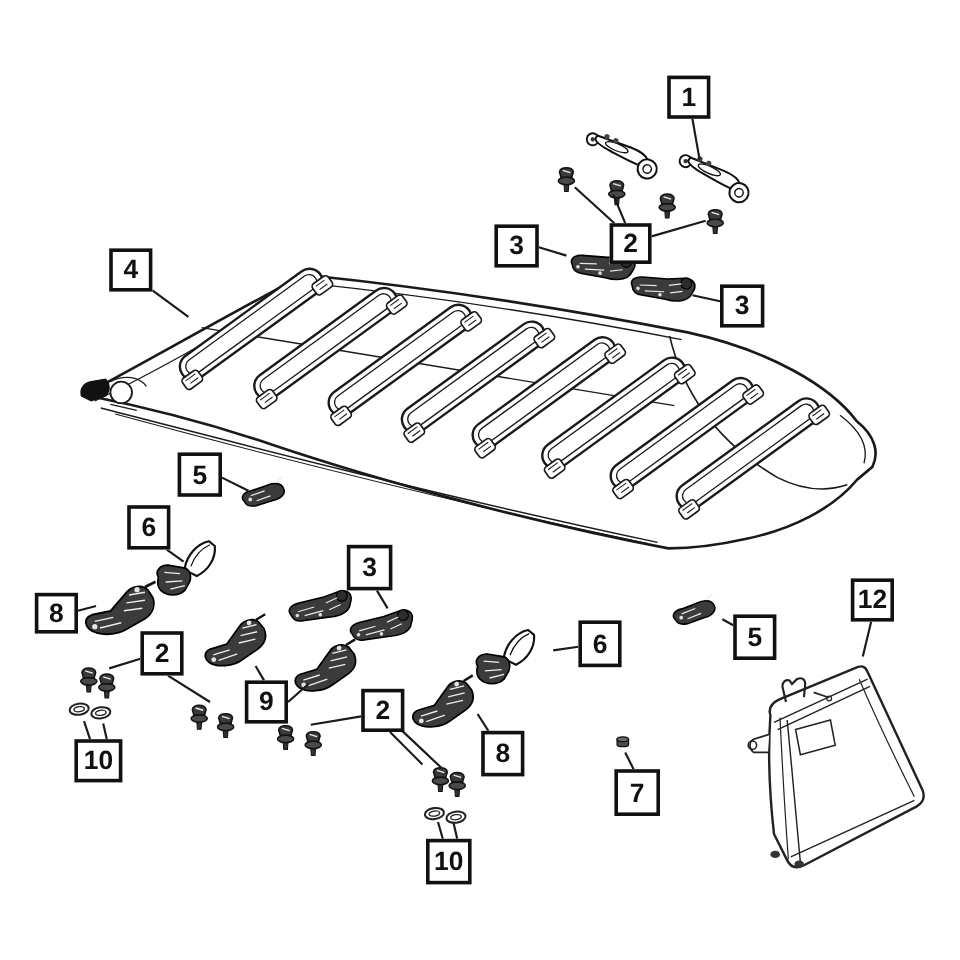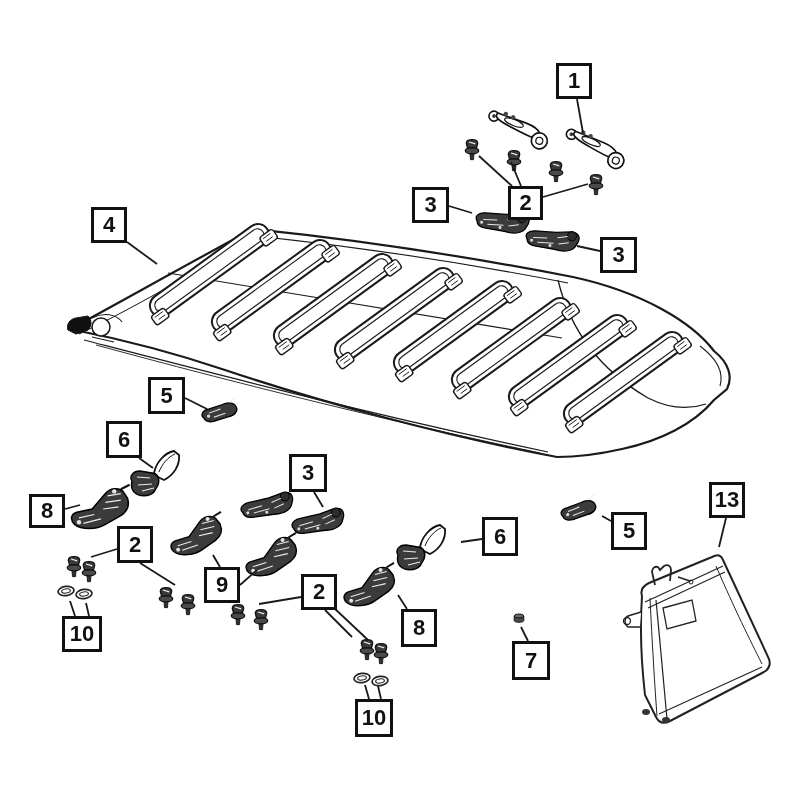--- a/index.html
+++ b/index.html
@@ -257,21 +257,21 @@
       <div class="callout" style="left: 401px; top: 609px; width: 36px; height: 38px;">
         <span>8</span>
       </div>
       <div class="callout" style="left: 482px; top: 517px; width: 36px; height: 39px;">
         <span>6</span>
       </div>
       <div class="callout" style="left: 611px; top: 512px; width: 36px; height: 38px;">
         <span>5</span>
       </div>
       <div class="callout" style="left: 709px; top: 482px; width: 36px; height: 36px;">
-        <span>13</span>
+        <span>12</span>
       </div>
       <div class="callout" style="left: 512px; top: 641px; width: 38px; height: 39px;">
         <span>7</span>
       </div>
       <div class="callout" style="left: 355px; top: 699px; width: 38px; height: 38px;">
         <span>10</span>
       </div>
     </div>
 
 </div>

